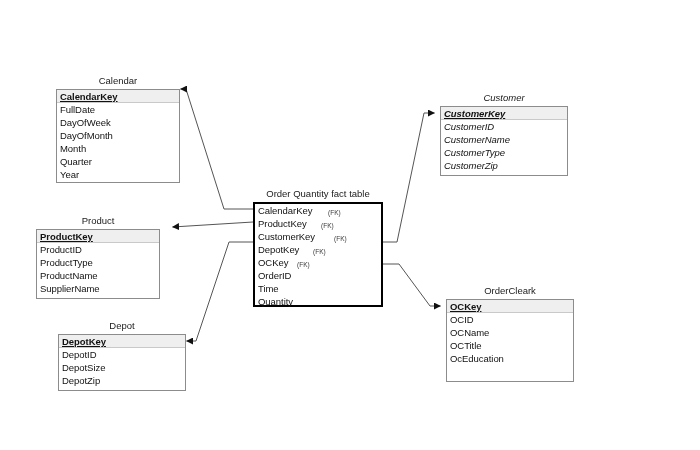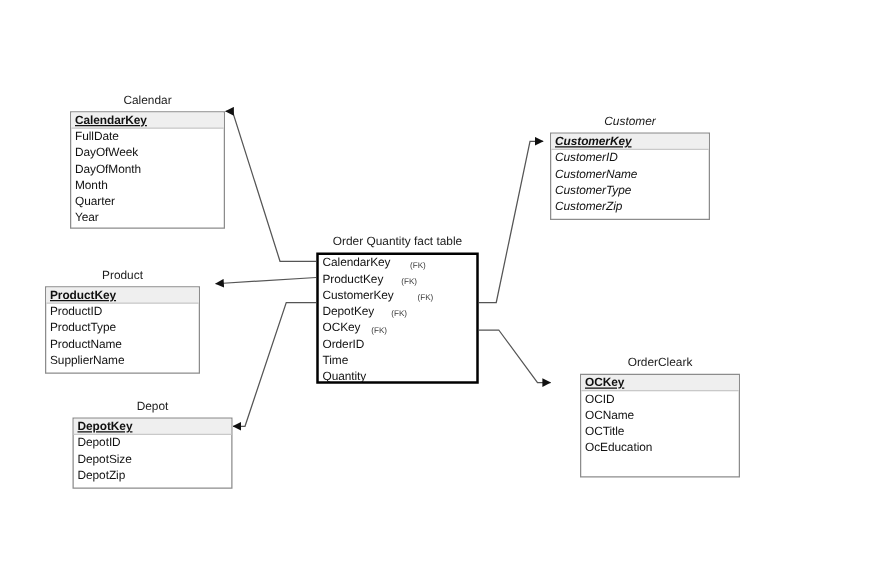--- a/index.html
+++ b/index.html
@@ -123,21 +123,21 @@
     <div class="ent-title">Customer</div>
     <div class="ent-box" style="width:128px;height:70px;">
       <div class="attr pk">CustomerKey</div>
       <div class="attr">CustomerID</div>
       <div class="attr">CustomerName</div>
       <div class="attr">CustomerType</div>
       <div class="attr">CustomerZip</div>
     </div>
   </div>
 
-  <div class="entity" style="left:446px;top:299px;width:128px;height:83px;margin-left:18px;">
+  <div class="entity" style="left:446px;top:299px;width:128px;height:83px;">
     <div class="ent-title">OrderCleark</div>
     <div class="ent-box" style="width:128px;height:83px;">
       <div class="attr pk">OCKey</div>
       <div class="attr">OCID</div>
       <div class="attr">OCName</div>
       <div class="attr">OCTitle</div>
       <div class="attr">OcEducation</div>
     </div>
   </div>
 

